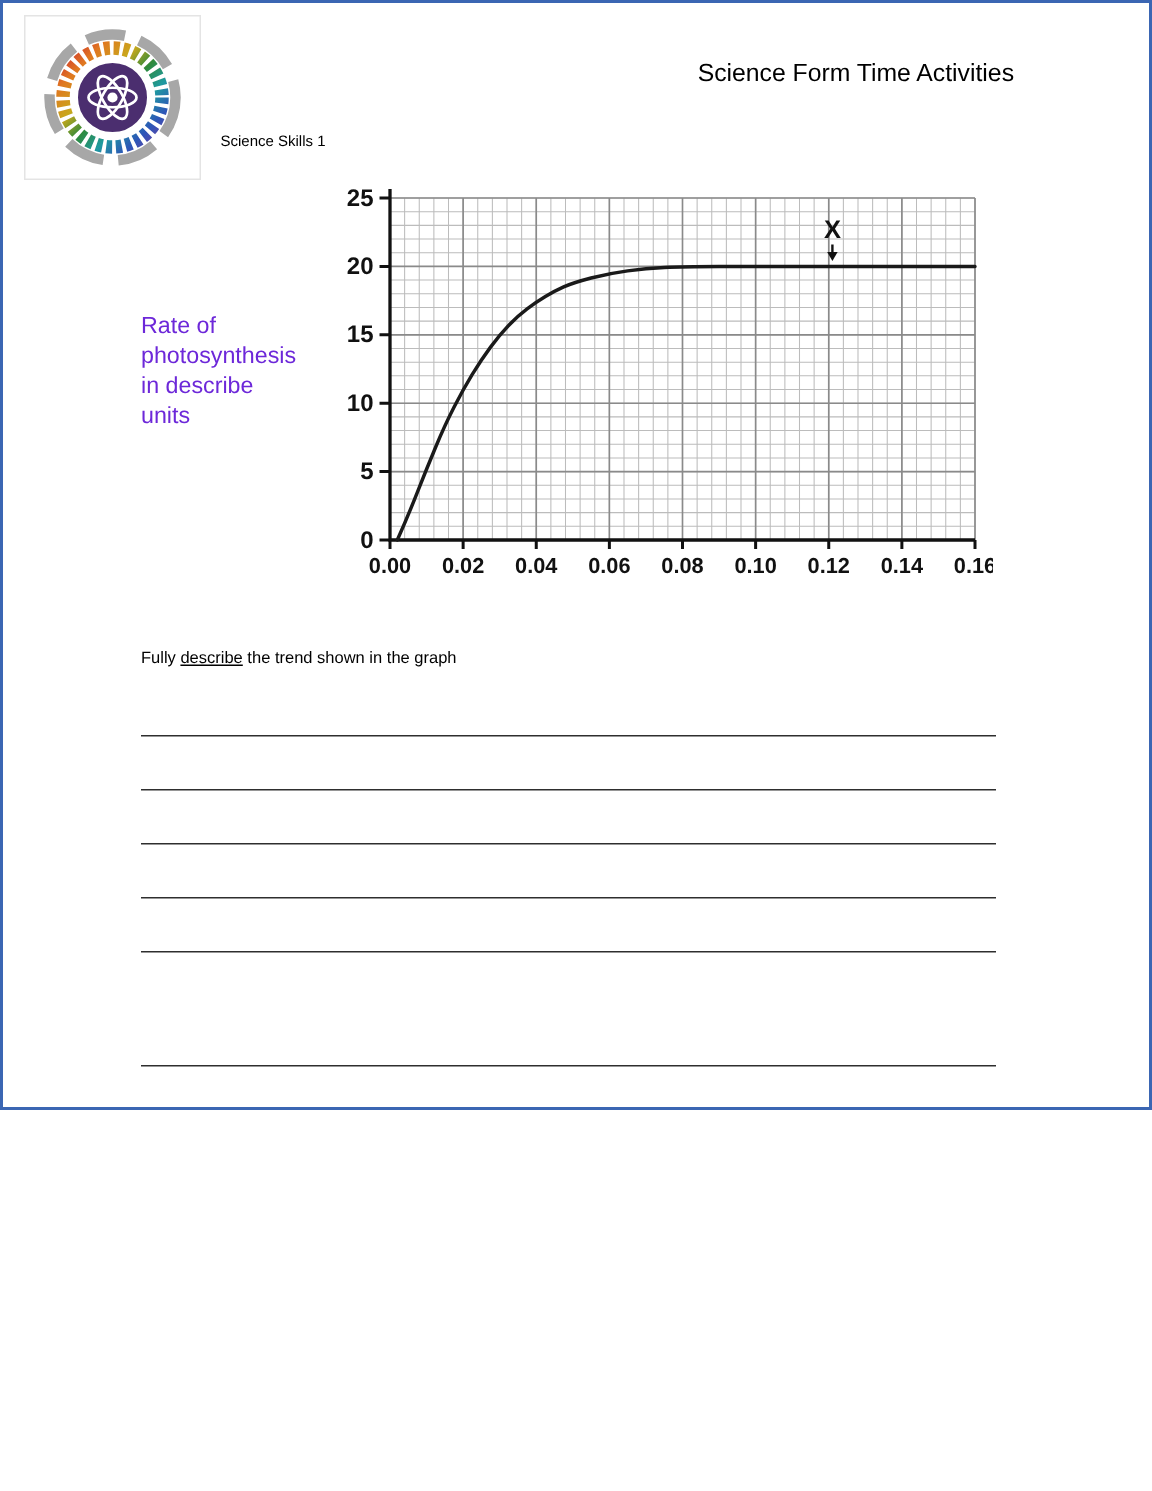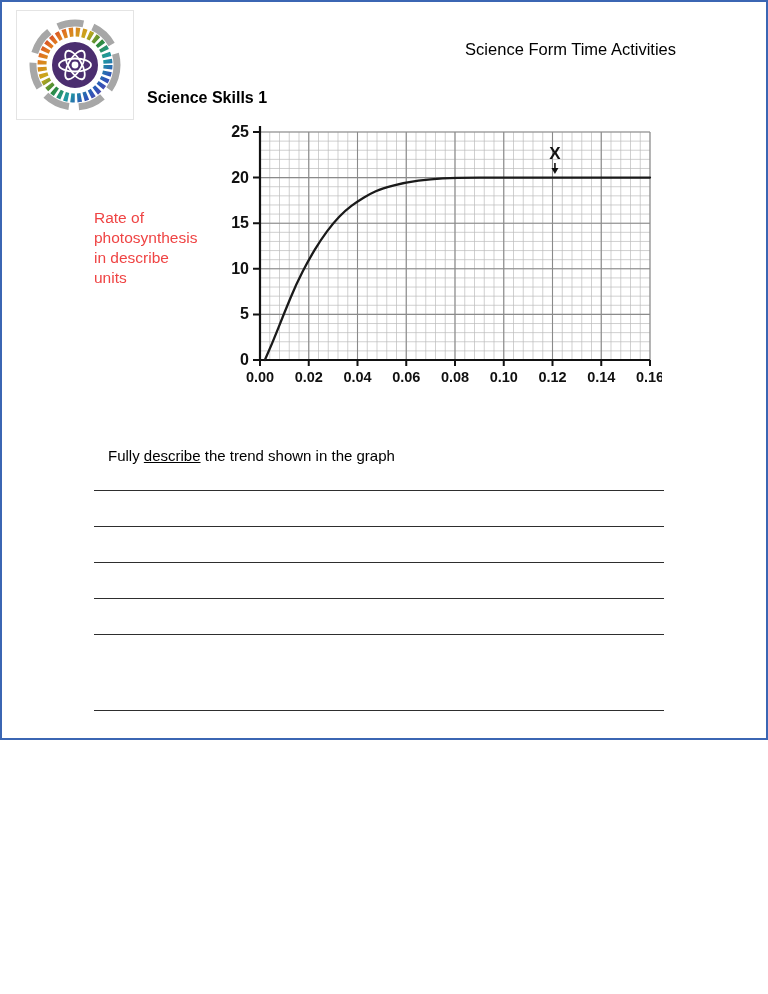--- a/index.html
+++ b/index.html
@@ -9,34 +9,34 @@
     border:2px solid #3b66b3;box-sizing:border-box;overflow:hidden;
   }
   .logo-box{
     position:absolute;left:14px;top:8px;width:116px;height:108px;
     border:1px solid #e4e4e4;display:flex;align-items:center;justify-content:center;
   }
   .header-title{
     position:absolute;top:38px;right:90px;font-size:16.5px;color:#000;
   }
   .section-title{
-    position:absolute;left:145px;top:87px;font-size:16px;font-weight:700;
+    position:absolute;left:145px;top:87px;font-size:10px;font-weight:400;
   }
   .ylabel{
-    position:absolute;left:92px;top:206px;font-size:15.5px;line-height:20px;color:#ef4444;
+    position:absolute;left:92px;top:206px;font-size:15.5px;line-height:20px;color:#6d28d9;
   }
   .graph{position:absolute;left:220px;top:123px;}
   .ytick{font:600 16px "Liberation Sans",sans-serif;fill:#111;}
   .xtick{font:600 14.5px "Liberation Sans",sans-serif;fill:#111;}
   .ann{font:700 17px "Liberation Sans",sans-serif;fill:#111;}
   .xlabel{
     position:absolute;left:230px;top:392px;width:450px;text-align:center;
     font-size:15px;color:#1a1a1a;
   }
-  .question{position:absolute;left:92px;font-size:15px;margin:14px;}
+  .question{position:absolute;left:92px;font-size:11px;margin:0;}
   .q1{top:431px;} .q2{top:652px;}
   .u{text-decoration:underline;}
   .answer-lines{position:absolute;left:92px;width:570px;}
   .al1{top:453px;} .al2{top:673px;}
   .answer-line{height:35px;border-bottom:1.5px solid #2e2e2e;}
 </style>
 </head>
 <body>
 
 <div class="page">

